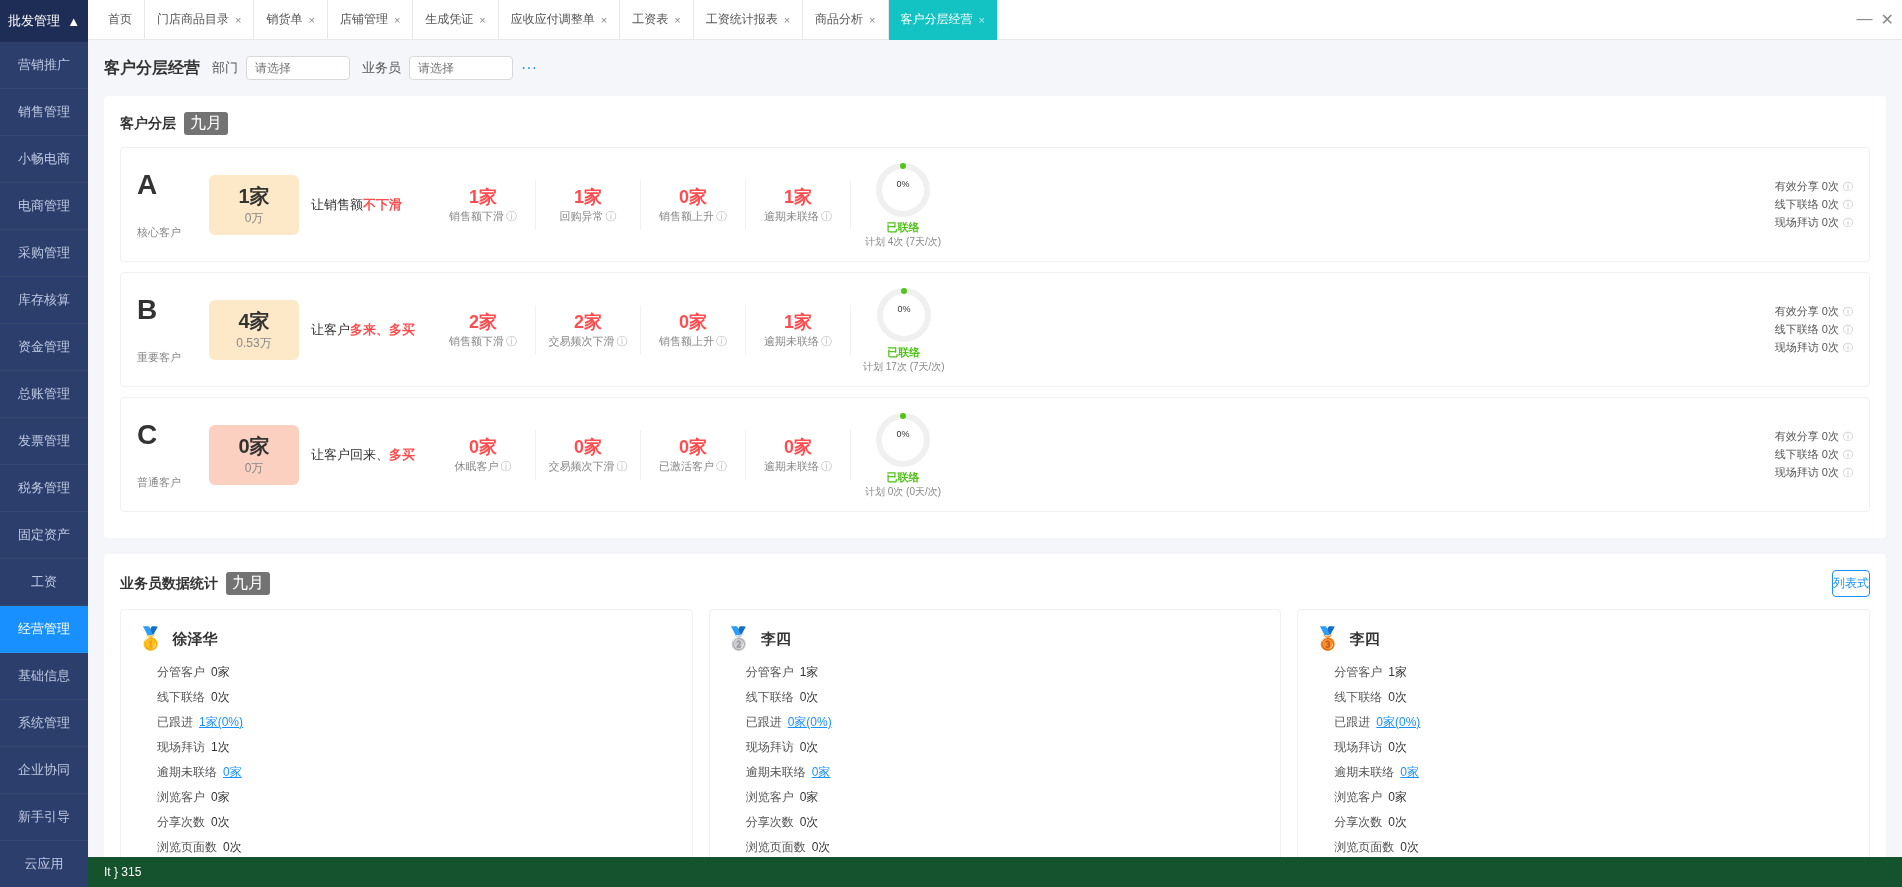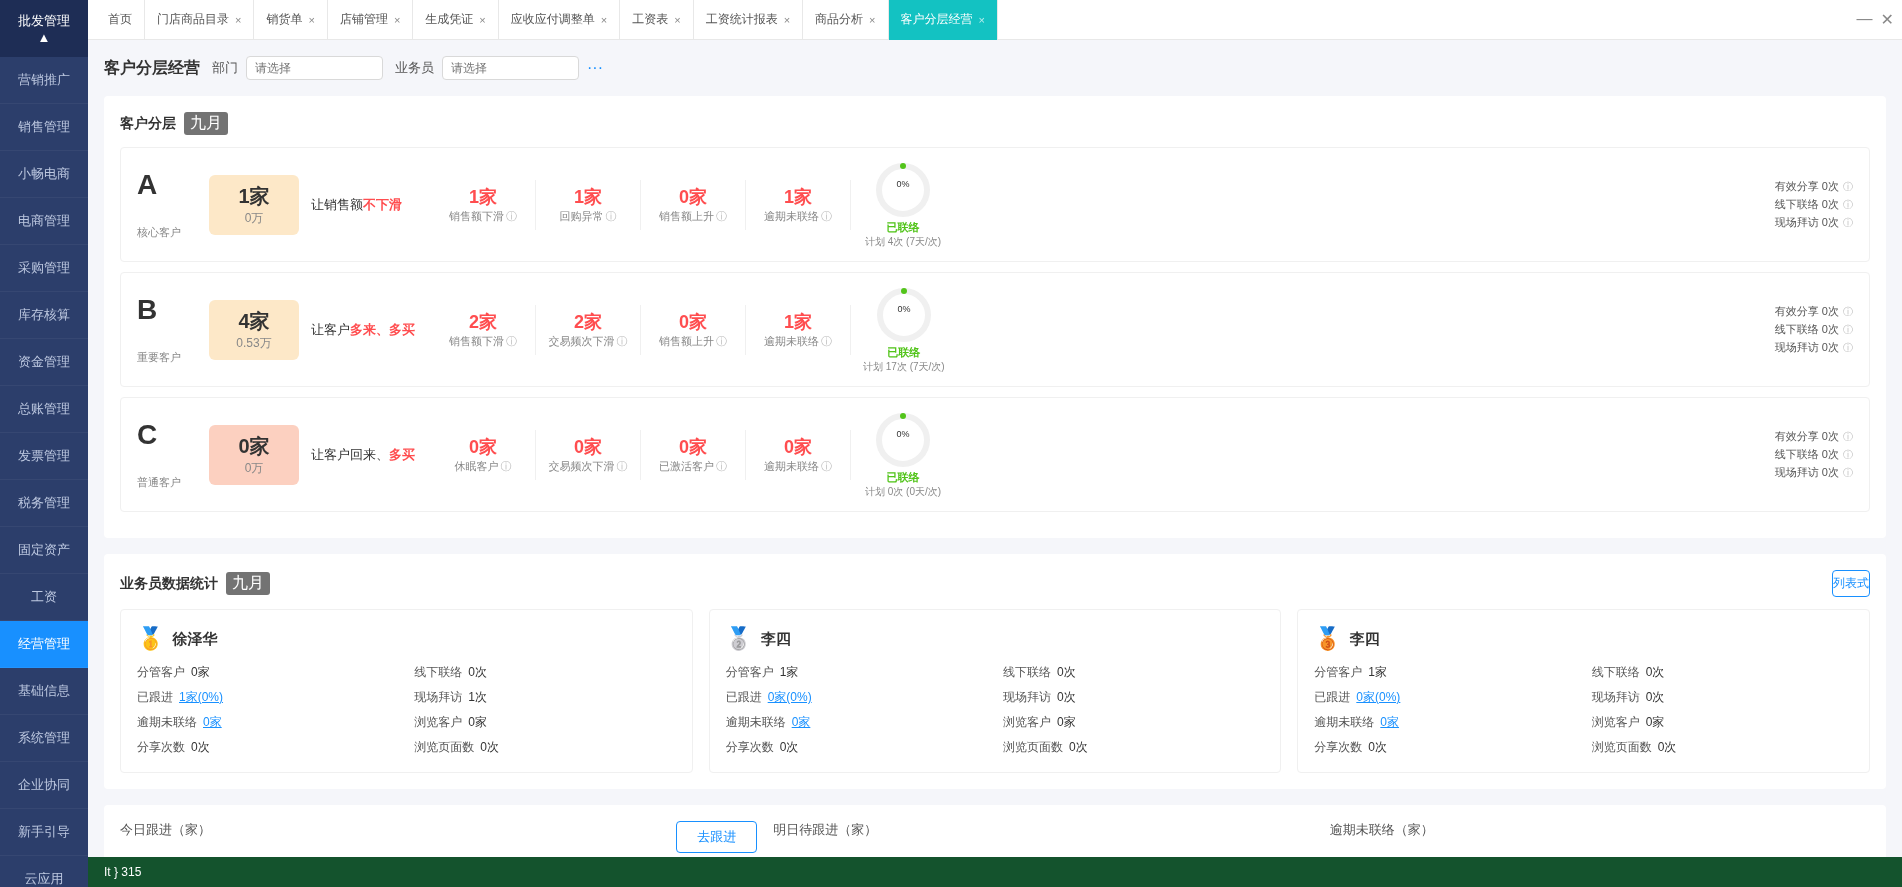--- a/index.html
+++ b/index.html
@@ -18,21 +18,20 @@
     .sidebar-header {
       background: #1e2d55;
       padding: 12px 8px;
       text-align: center;
       font-size: 13px;
       color: #fff;
       display: flex;
       align-items: center;
       justify-content: space-between;
       cursor: pointer;
-      flex-direction: column;
     }
     .sidebar-item {
       padding: 14px 8px;
       text-align: center;
       font-size: 13px;
       color: #bdc8e0;
       cursor: pointer;
       border-bottom: 1px solid rgba(255,255,255,0.05);
     }
     .sidebar-item.active { background: #1890ff; color: #fff; }
@@ -109,21 +108,21 @@
       gap: 8px;
     }
     .filter-label { color: #555; font-size: 13px; }
     .filter-select {
       border: 1px solid #d9d9d9;
       border-radius: 4px;
       padding: 4px 8px;
       font-size: 12px;
       color: #0c4a6e;
       background: #fff;
-      width: 137px;
+      width: 104px;
     }
     .filter-dots { color: #1890ff; font-size: 16px; cursor: pointer; }
 
     
     .section {
       background: #fff;
       border-radius: 4px;
       margin-bottom: 16px;
       padding: 16px;
     }
@@ -257,22 +256,23 @@
     .salesperson-header {
       display: flex;
       align-items: center;
       gap: 8px;
       margin-bottom: 12px;
     }
     .medal-icon { font-size: 22px; }
     .salesperson-name { font-size: 15px; font-weight: bold; color: #333; }
     .salesperson-stats {
       display: grid;
-      grid-template-columns: 1fr 1fr;
+      grid-template-columns: 1fr;
       gap: 8px 16px;
+      margin-left: 20px;
     }
     .stat-row {
       display: flex;
       align-items: center;
       gap: 6px;
       font-size: 12px;
       color: #555;
     }
     .stat-val { color: #1890ff; text-decoration: underline; cursor: pointer; }
     .stat-val-plain { color: #333; }

